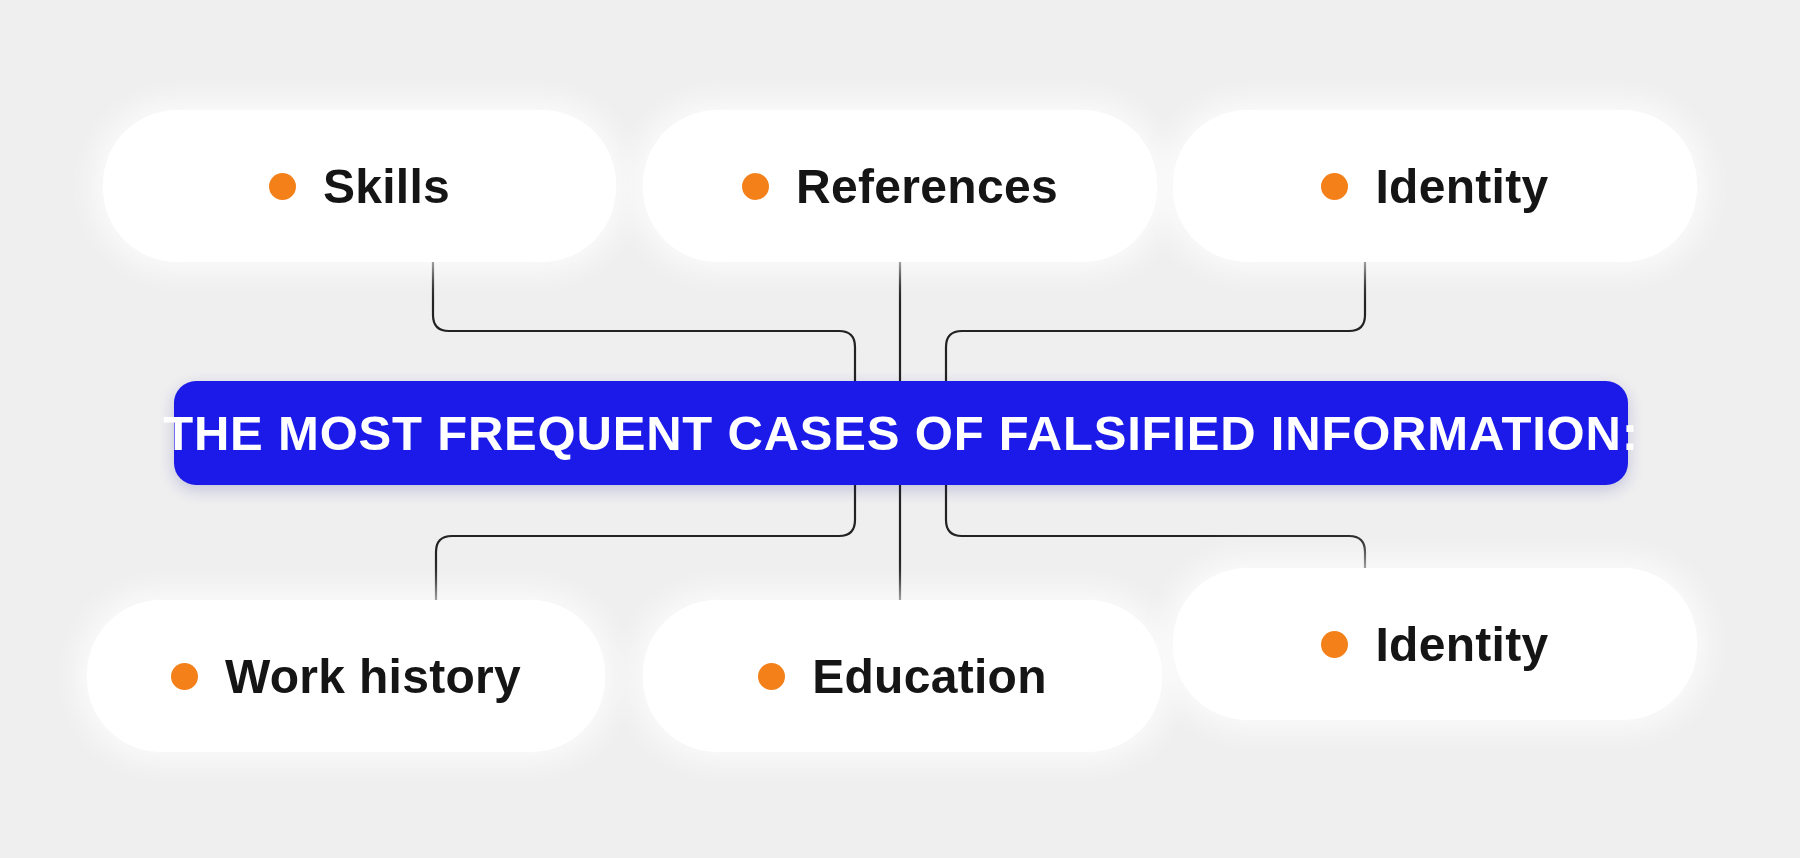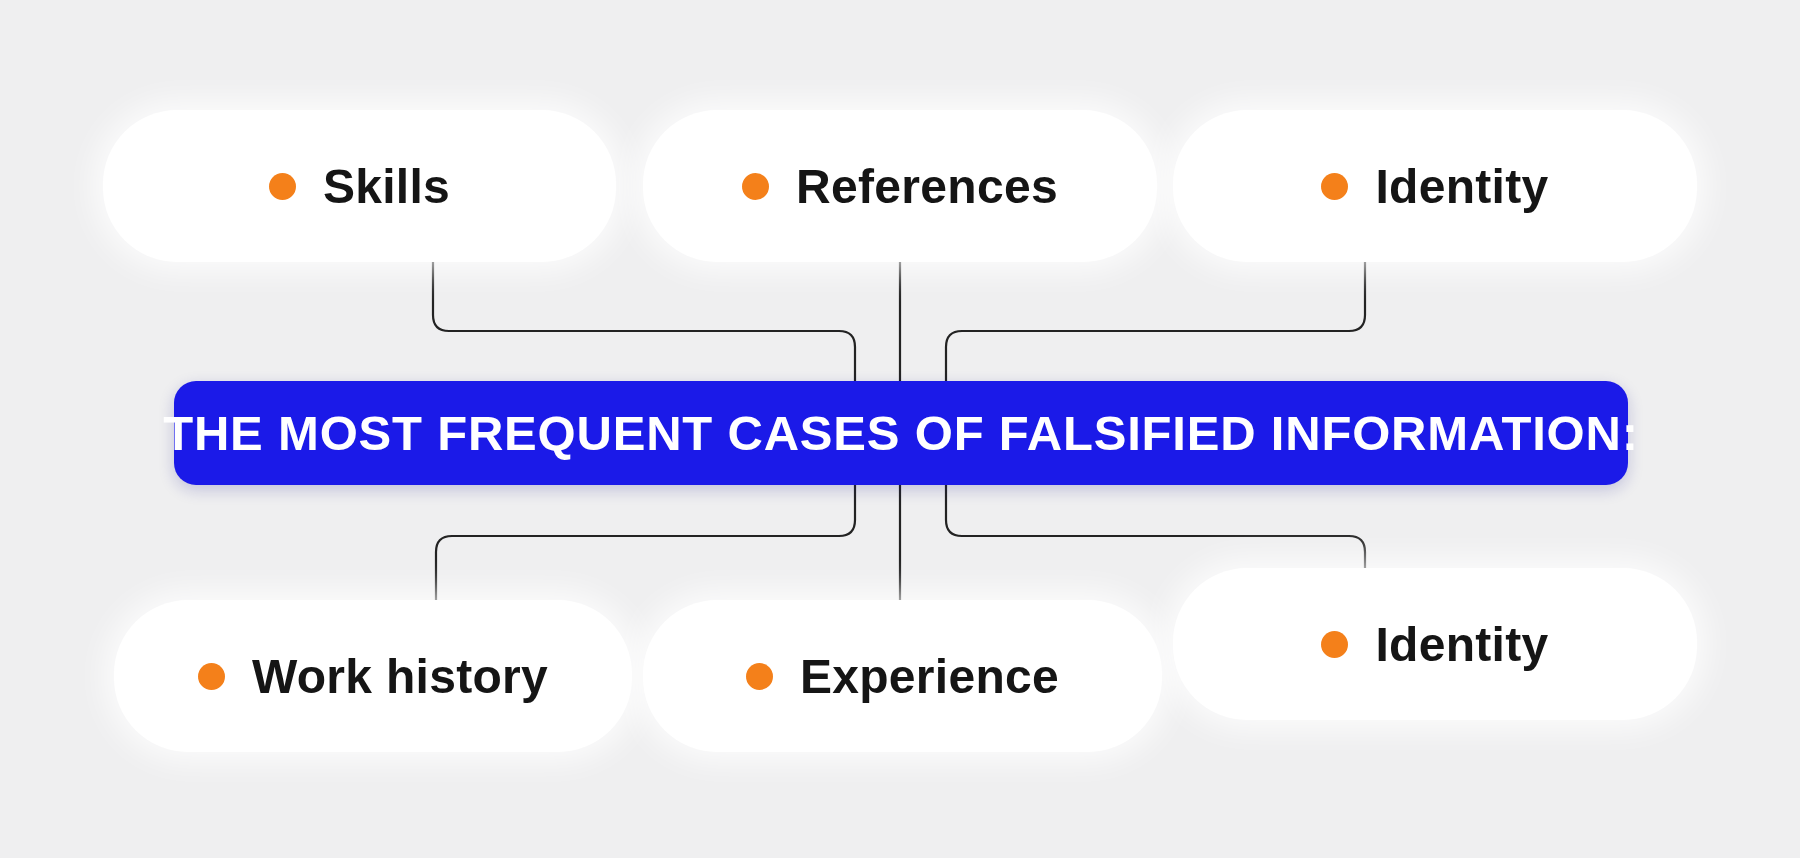--- a/index.html
+++ b/index.html
@@ -34,21 +34,21 @@
     display: flex;
     align-items: center;
     justify-content: center;
     gap: 27px;
     z-index: 2;
     box-shadow: 0 0 30px 10px rgba(255,255,255,0.75);
   }
   #node-skills       { left: 103px;  top: 110px; width: 513px; }
   #node-experience   { left: 643px;  top: 110px; width: 514px; }
   #node-education    { left: 1173px; top: 110px; width: 524px; }
-  #node-work-history { left: 114px;   top: 600px; width: 518px; }
+  #node-work-history { left: 87px;   top: 600px; width: 518px; }
   #node-references   { left: 643px;  top: 600px; width: 519px; }
   #node-identity     { left: 1173px; top: 568px; width: 524px; }
   .dot {
     width: 27px;
     height: 27px;
     border-radius: 50%;
     background: var(--dot-orange, #f4801a);
     flex: 0 0 auto;
   }
   .node-label {
@@ -117,21 +117,21 @@
     <span id="banner-title">THE MOST FREQUENT CASES OF FALSIFIED INFORMATION:</span>
   </div>
 
   <div class="node" id="node-work-history">
     <span class="dot"></span>
     <span class="node-label">Work history</span>
   </div>
 
   <div class="node" id="node-references">
     <span class="dot"></span>
-    <span class="node-label">Experience</span>
+    <span class="node-label">Education</span>
   </div>
 
   <div class="node" id="node-identity">
     <span class="dot"></span>
     <span class="node-label">Identity</span>
   </div>
 
 </div>
 
 </body></html>

